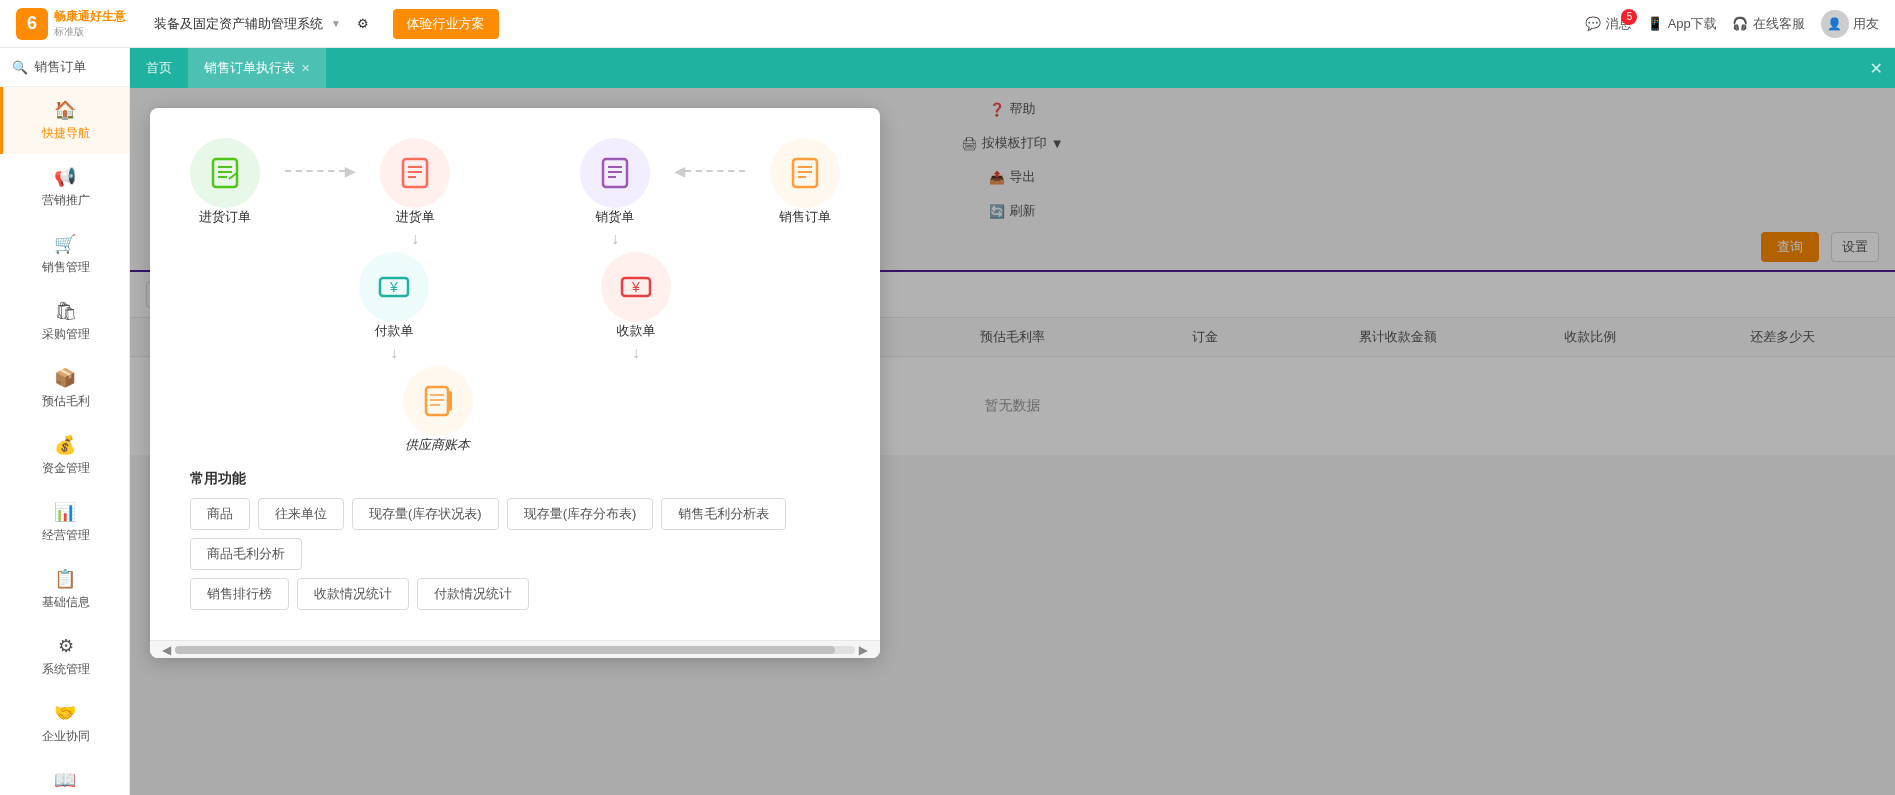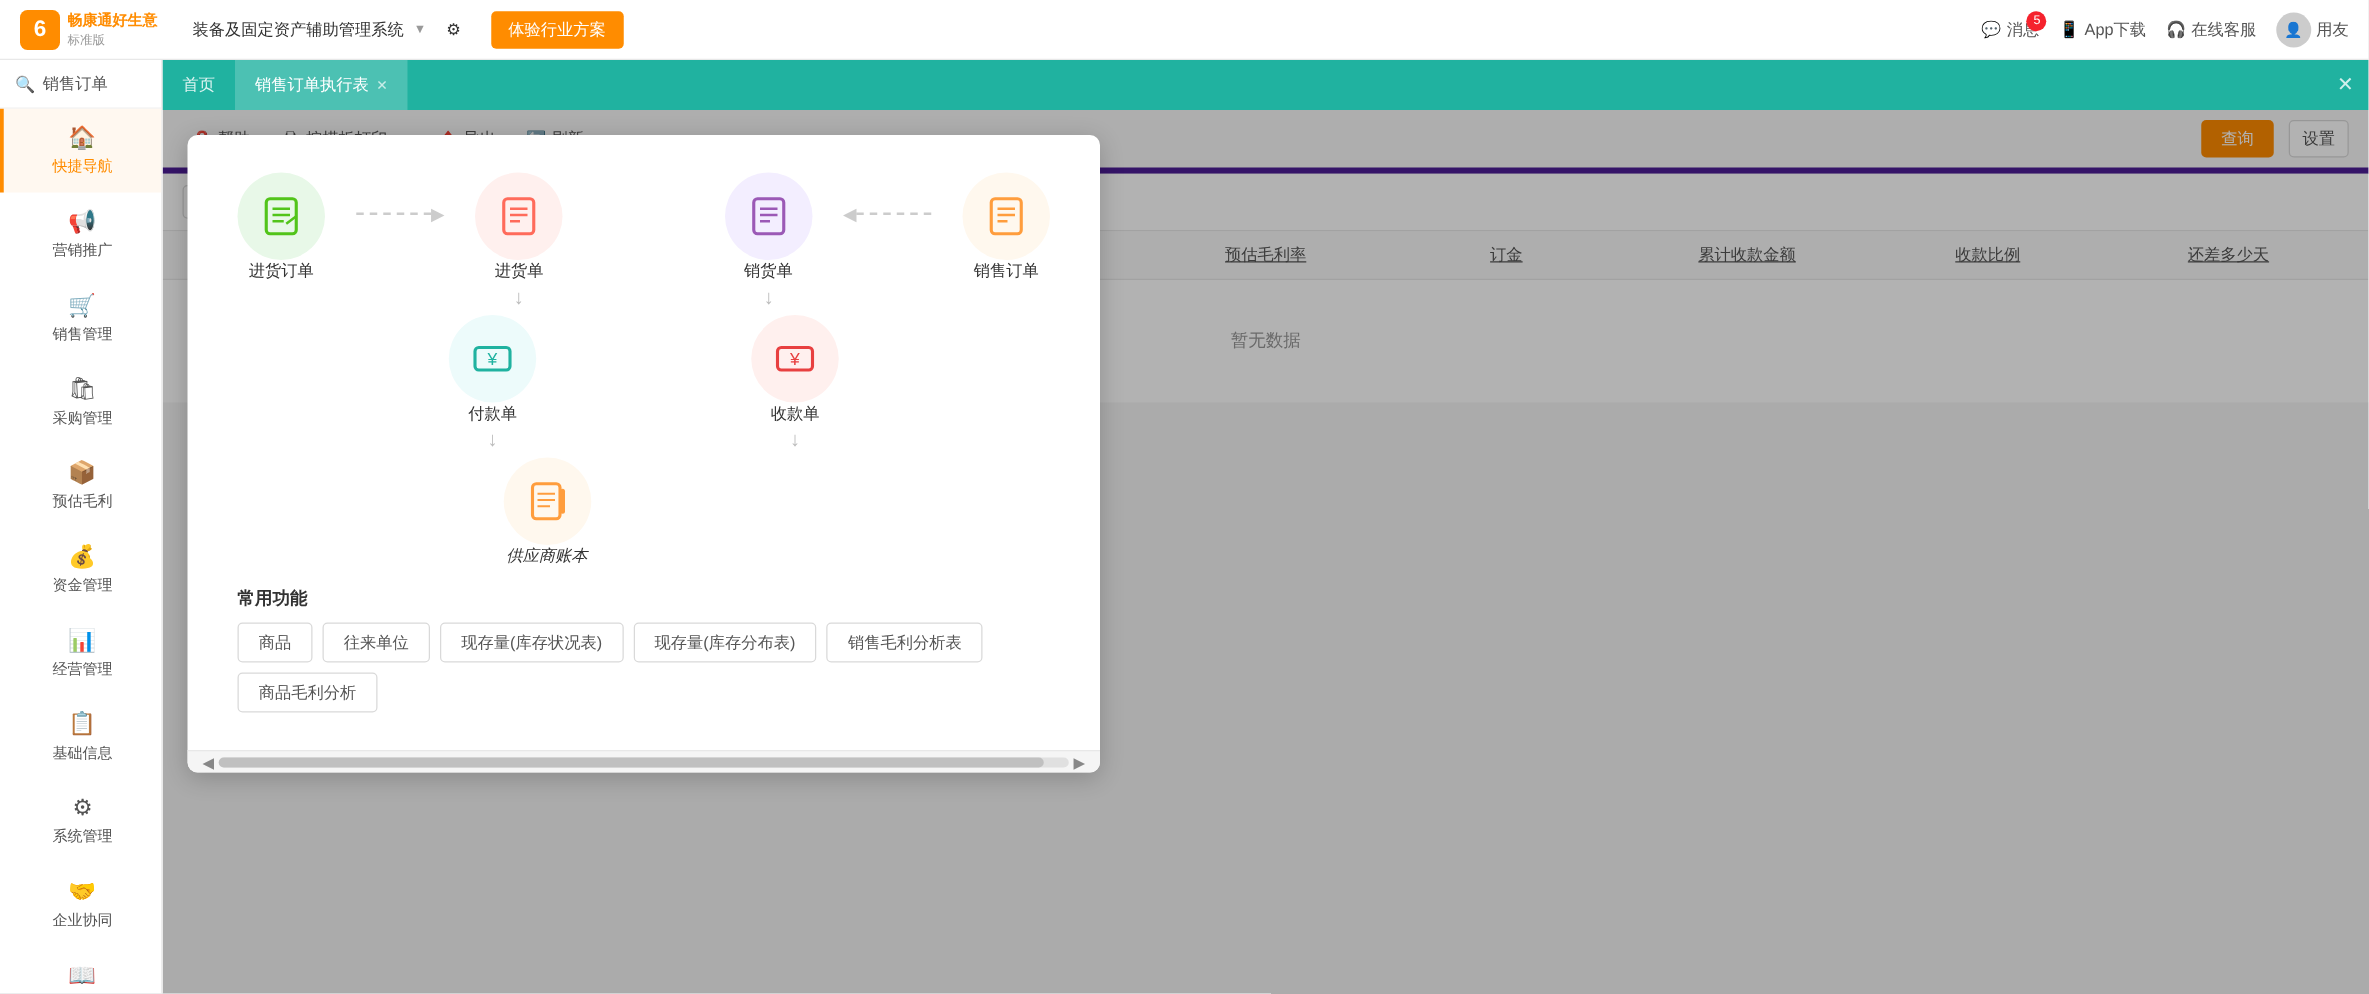--- a/index.html
+++ b/index.html
@@ -39,34 +39,34 @@
     .sidebar-item-label { font-size: 12px; }
 
     
     .tab { display: flex; align-items: center; padding: 0 16px; height: 40px; color: rgba(255,255,255,0.85); cursor: pointer; font-size: 13px; gap: 6px; }
     .tab.home { background: transparent; }
     .tab.active { background: rgba(255,255,255,0.2); color: white; }
     .tab .close-tab { font-size: 11px; color: rgba(255,255,255,0.7); cursor: pointer; }
     .tab-close-all { margin-left: auto; margin-right: 12px; color: rgba(255,255,255,0.8); cursor: pointer; font-size: 16px; }
 
     
-    .page-toolbar { background: white; padding: 8px 16px; display: flex; align-items: center; gap: 8px; border-bottom: 5px solid #4c1d95; flex-shrink: 0; }
+    .page-toolbar { background: white; padding: 8px 16px; display: flex; align-items: center; gap: 8px; border-bottom: 2px solid #4c1d95; flex-shrink: 0; flex-direction: column; }
     .toolbar-btn { display: flex; align-items: center; gap: 4px; color: #555; font-size: 13px; cursor: pointer; padding: 4px 8px; }
     .query-btn { background: #ff8c00; color: white; border: none; border-radius: 4px; padding: 6px 16px; font-size: 13px; cursor: pointer; }
     .set-btn { background: white; color: #555; border: 1px solid #d9d9d9; border-radius: 4px; padding: 4px 10px; font-size: 13px; cursor: pointer; margin-left: 4px; }
 
     .filter-bar { background: white; padding: 8px 16px; display: flex; align-items: center; gap: 12px; border-bottom: 1px solid #e8e8e8; }
     .date-input { border: 1px solid #d9d9d9; border-radius: 4px; padding: 5px 10px; font-size: 13px; width: 120px; color: #bbb; }
     .cal-icon { color: #aaa; cursor: pointer; }
     .status-select { border: 1px solid #d9d9d9; border-radius: 4px; padding: 5px 100px 5px 10px; font-size: 13px; color: #555; }
     .more-conditions { color: #20b2a0; font-size: 13px; cursor: pointer; }
 
     
     .table-header { background: #fafafa; border-bottom: 1px solid #e8e8e8; display: flex; padding: 10px 16px; font-size: 13px; color: #555; }
-    .table-col { flex: 1; text-align: center; text-decoration: underline; }
+    .table-col { flex: 1; text-align: center; }
 
     
     .modal-overlay { position: absolute; top: 0; left: 0; right: 0; bottom: 0; background: rgba(0,0,0,0.3); z-index: 100; display: flex; align-items: flex-start; justify-content: flex-start; padding: 20px; }
     .modal { background: white; border-radius: 8px; width: 730px; max-height: 560px; overflow: hidden; box-shadow: 0 4px 20px rgba(0,0,0,0.2); position: relative; }
     .modal-content { padding: 30px 40px; }
     .flow-circle { width: 70px; height: 70px; border-radius: 50%; display: flex; align-items: center; justify-content: center; font-size: 28px; }
     .flow-circle.green { background: #e8f8e8; color: #52c41a; }
     .flow-circle.red { background: #fff0ee; color: #ff6b5b; }
     .flow-circle.purple { background: #f3eeff; color: #9b59b6; }
     .flow-circle.orange { background: #fff8ee; color: #ff9d3d; }
@@ -383,20 +383,25 @@
               <div class="func-section">
                 <div class="func-title">常用功能</div>
                 <div class="func-buttons">
                   <button class="func-btn">商品</button>
                   <button class="func-btn">往来单位</button>
                   <button class="func-btn">现存量(库存状况表)</button>
                   <button class="func-btn">现存量(库存分布表)</button>
                   <button class="func-btn">销售毛利分析表</button>
                   <button class="func-btn">商品毛利分析</button>
                 </div>
+                <div class="func-buttons" style="margin-top:8px;">
+                  <button class="func-btn">销售排行榜</button>
+                  <button class="func-btn">收款情况统计</button>
+                  <button class="func-btn">付款情况统计</button>
+                </div>
               </div>
             </div>
 
             <div class="modal-scrollbar">
               <span class="scrollbar-arrow">◀</span>
               <div class="scrollbar-track">
                 <div class="scrollbar-thumb"></div>
               </div>
               <span class="scrollbar-arrow">▶</span>
             </div>

